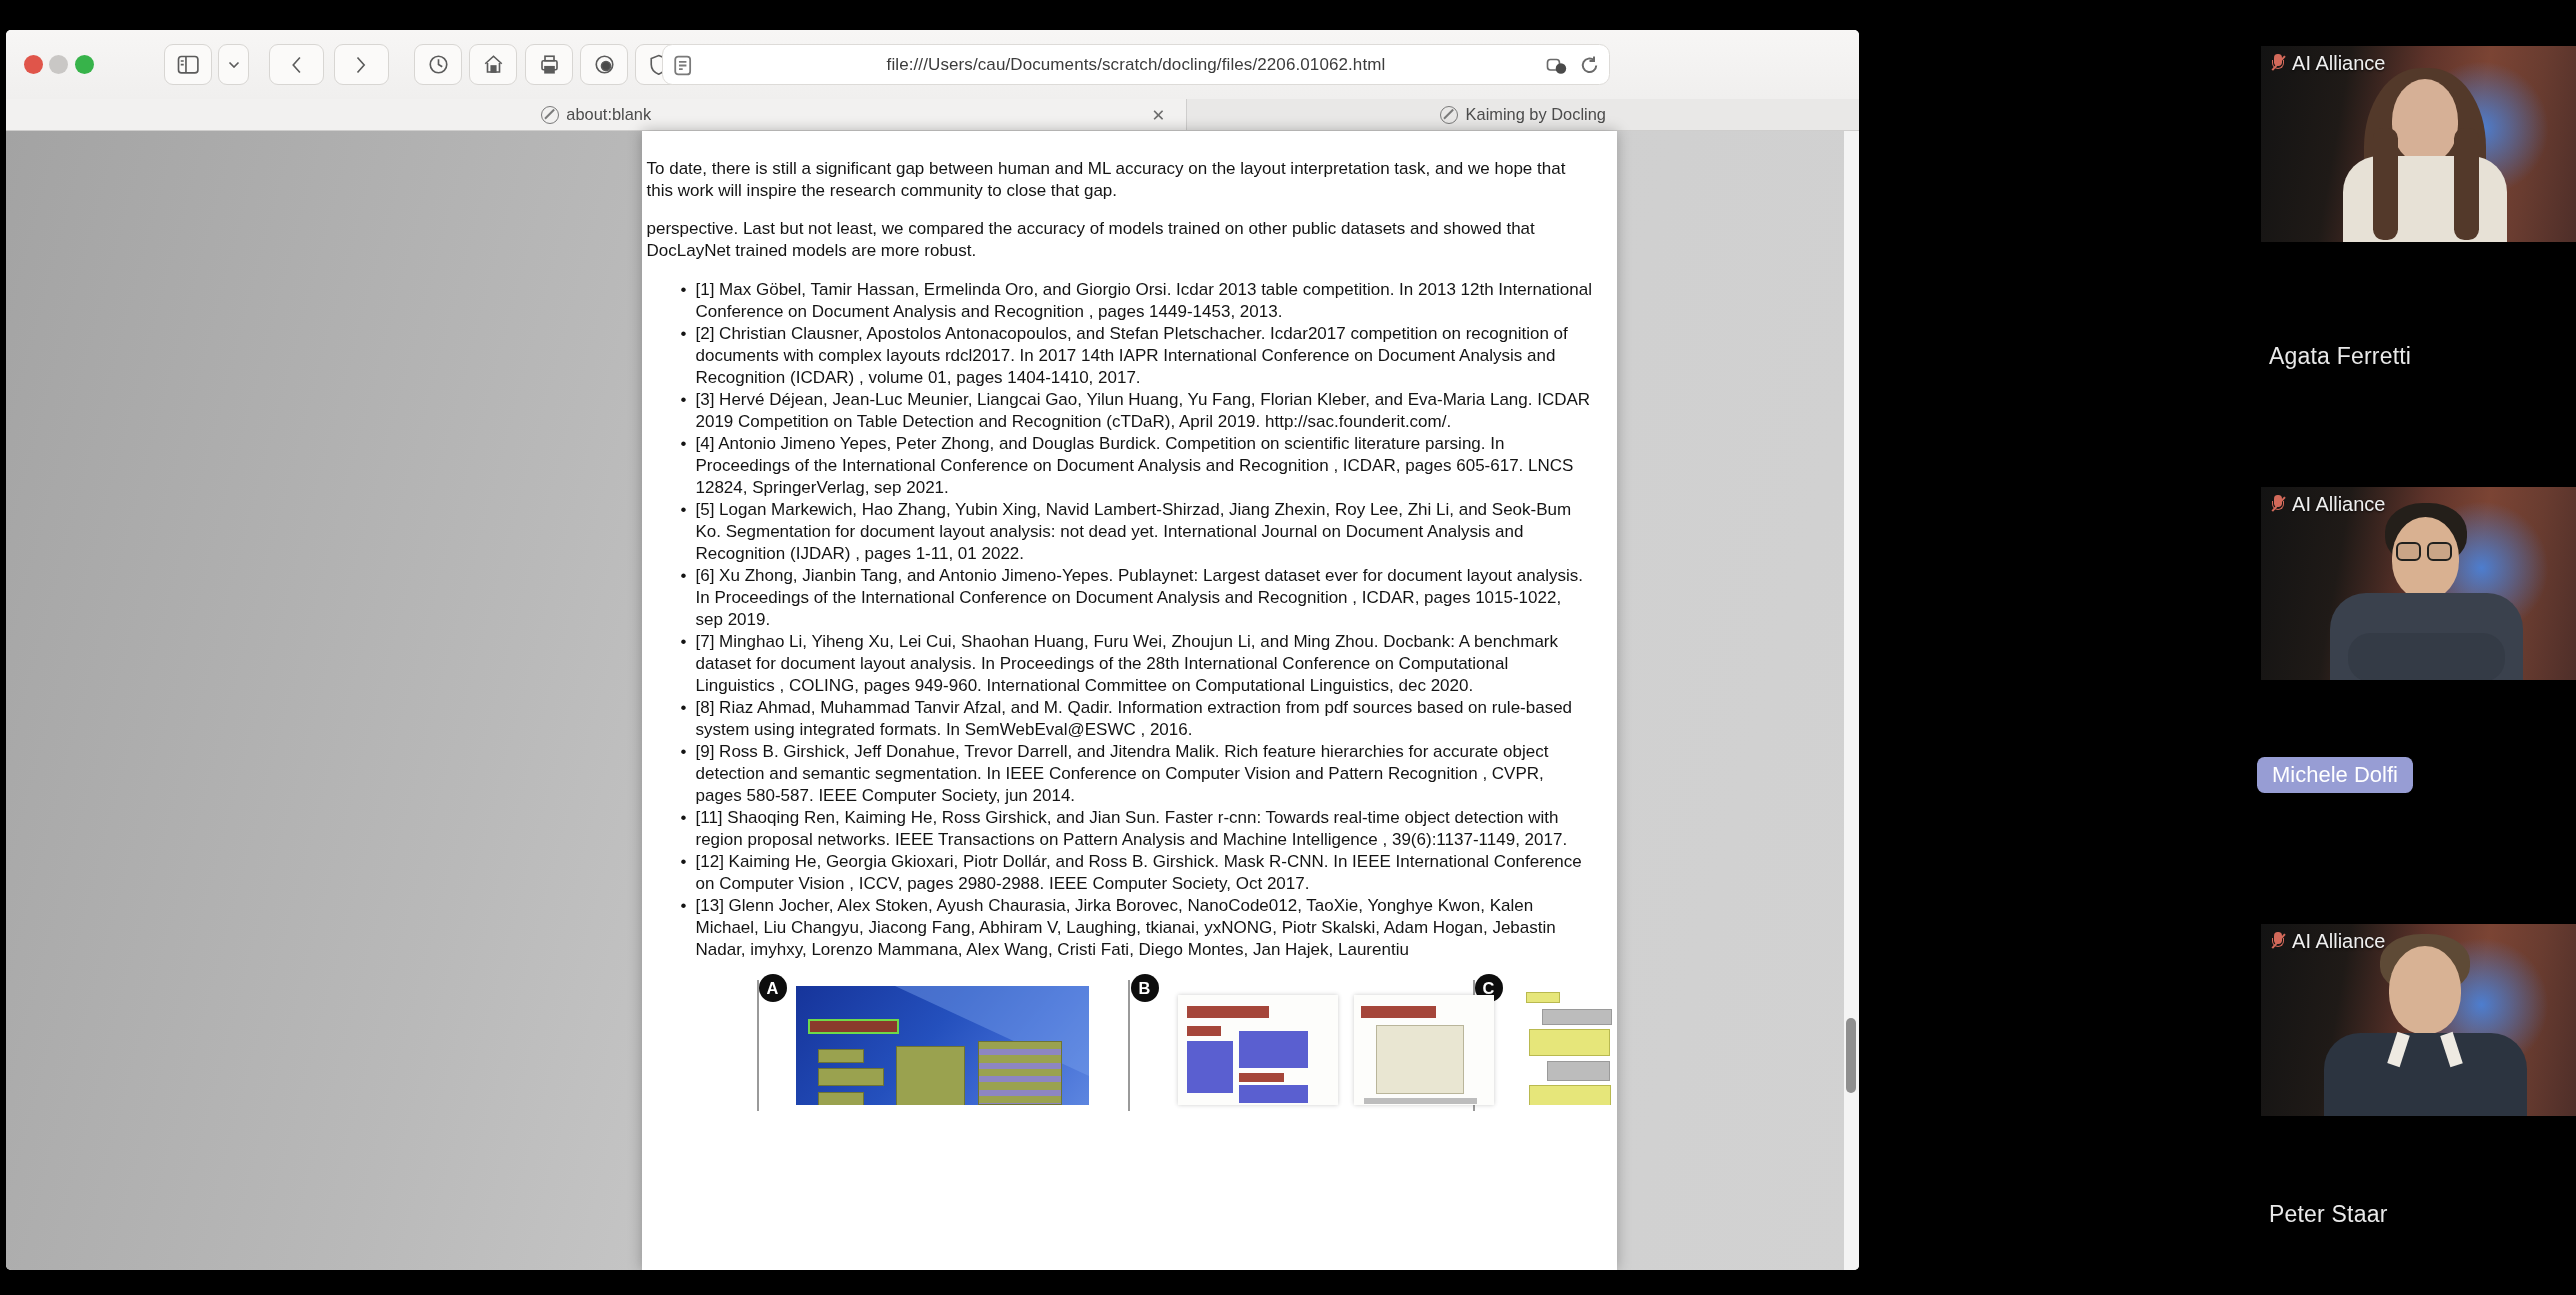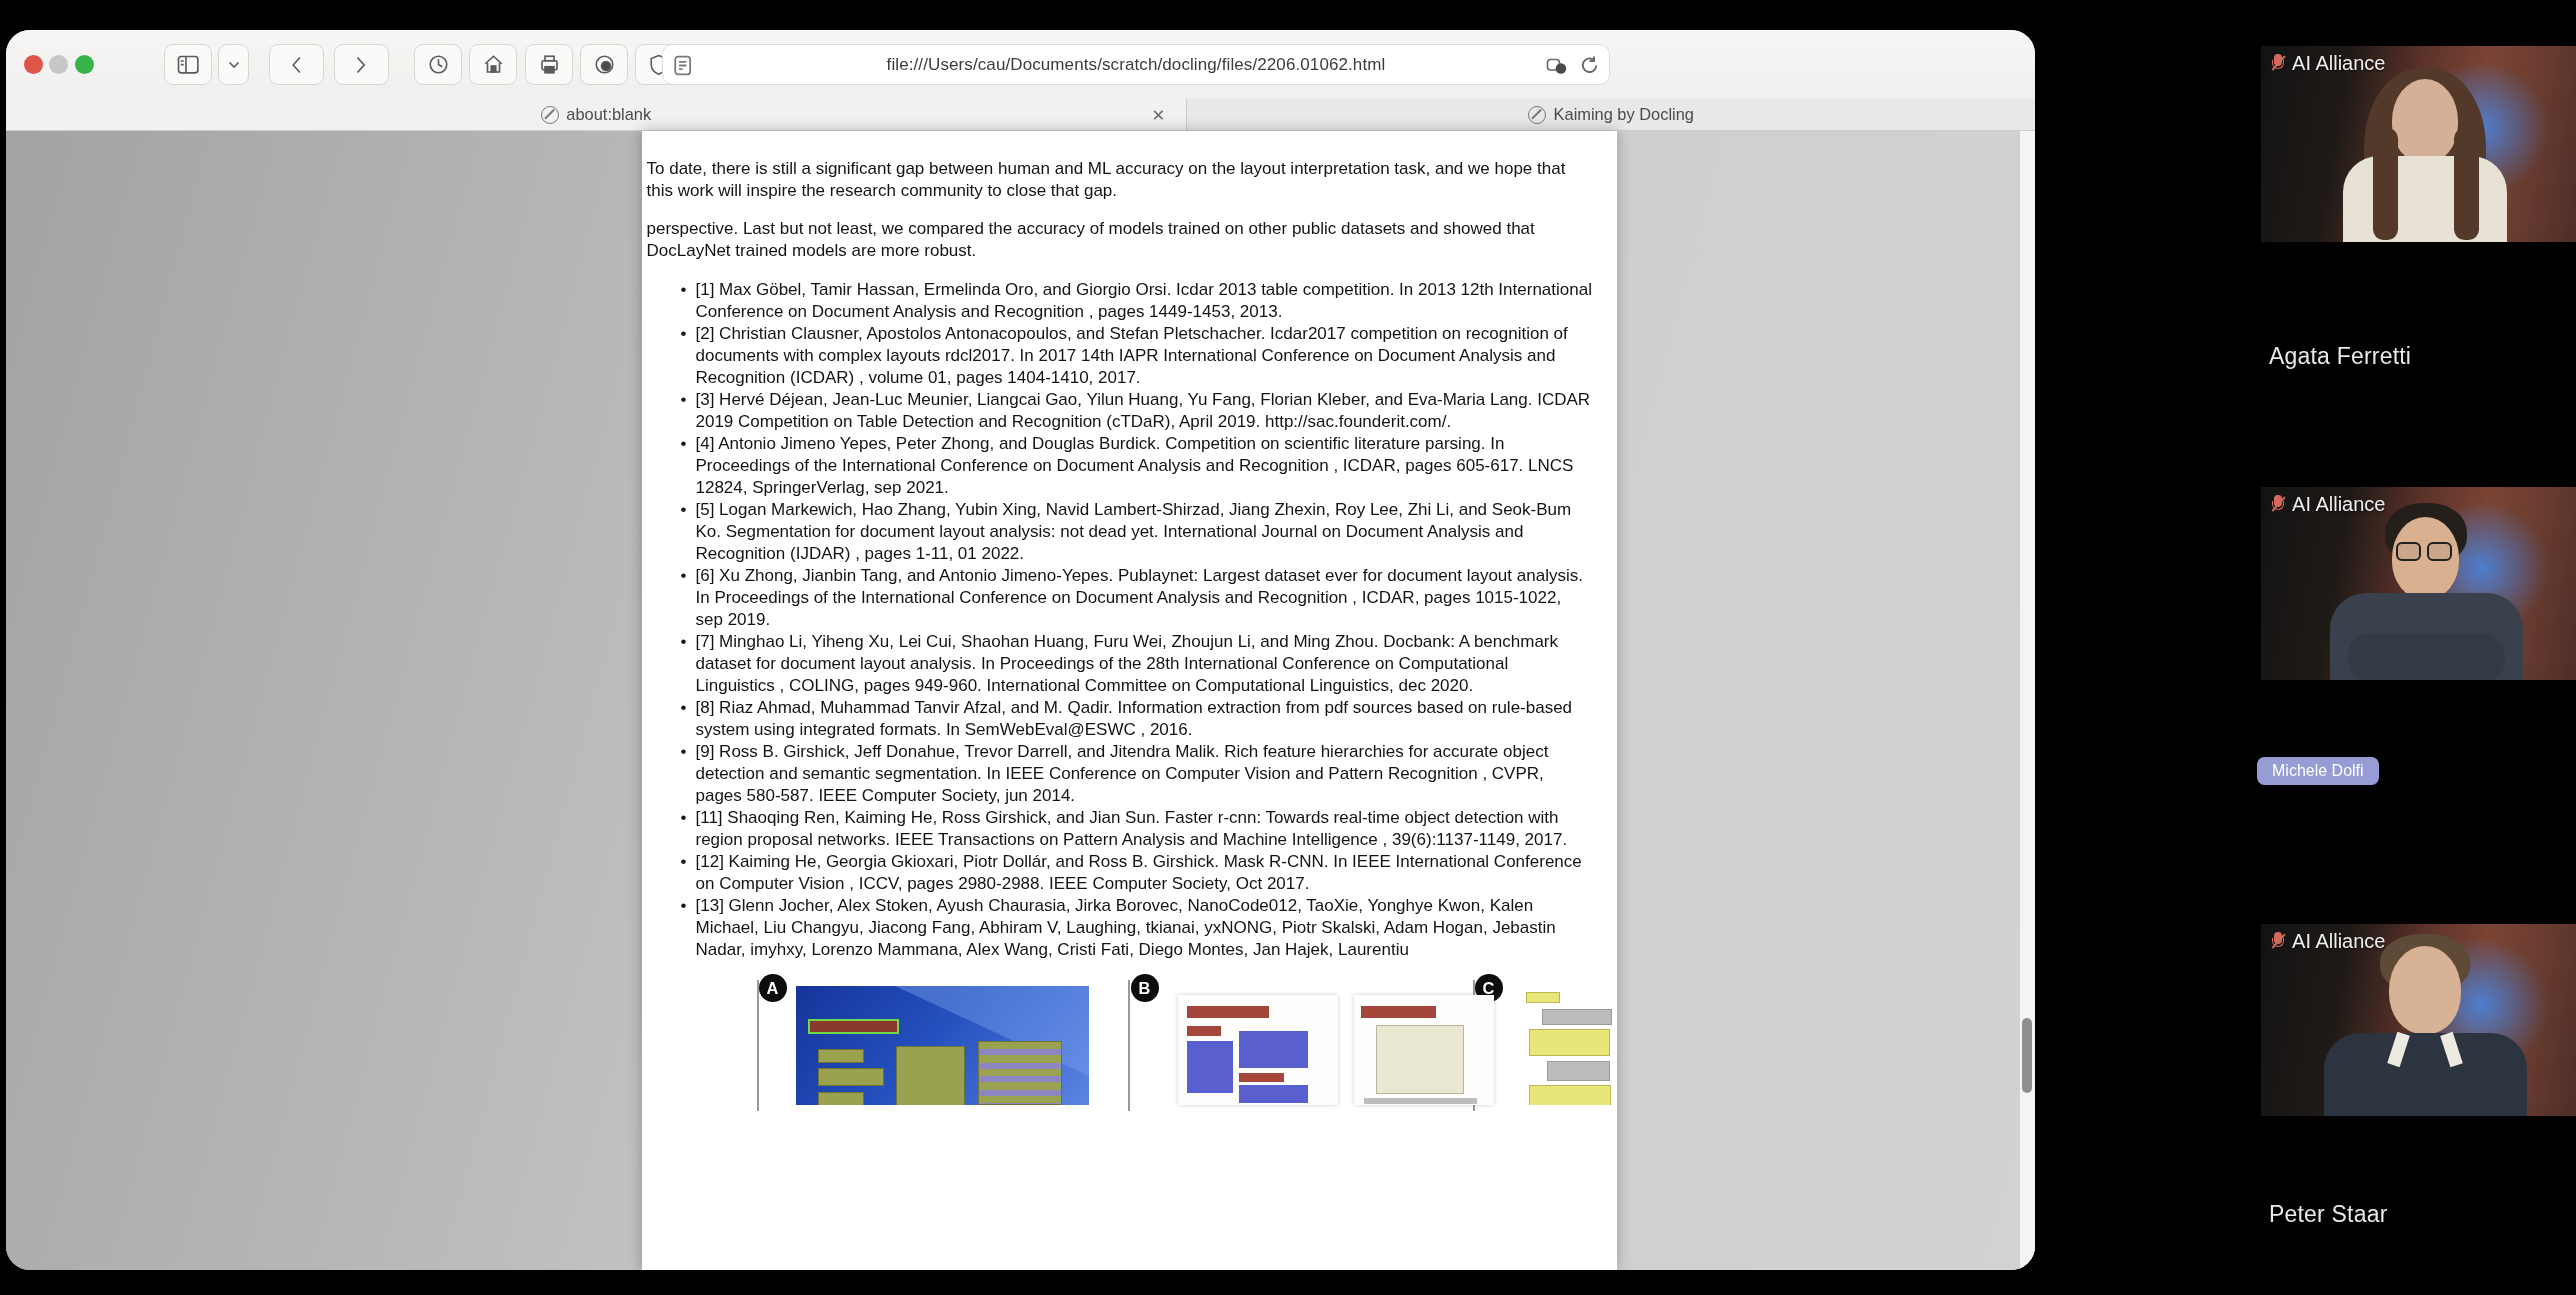--- a/index.html
+++ b/index.html
@@ -1,21 +1,21 @@
 <!DOCTYPE html>
 <html style="font-size:12px"><head>
 <meta charset="utf-8">
 <style>
   * { margin:0; padding:0; box-sizing:border-box; }
   html,body { width:2576px; height:1295px; background:#000; font-family:"Liberation Sans", sans-serif; overflow:hidden; }
   .stage { position:absolute; inset:0; background:#000; }
 
   
-  .browser-window { position:absolute; left:6px; top:30px; width:2029px; height:1240px;
-    border-radius:24px; background:#f5f5f3; overflow:hidden; box-shadow:0 0 0 0.7px rgba(0,0,0,.25); }
+  .browser-window { position:absolute; left:6px; top:30px; width:1853px; height:1240px;
+    border-radius:5px; background:#f5f5f3; overflow:hidden; box-shadow:0 0 0 0.7px rgba(0,0,0,.25); }
 
   .toolbar { position:absolute; left:0; top:0; width:100%; height:69px; background:linear-gradient(#f7f6f5,#f0efee); }
   .tl { position:absolute; top:24.6px; width:19.4px; height:19.4px; border-radius:50%; }
   .tl.close { left:18px;  background:#e0554a; }
   .tl.min   { left:43px;  background:#c9c7c5; }
   .tl.zoom  { left:69px;  background:#37b34a; }
 
   .tb-btn { position:absolute; top:14px; height:41px; border:1.5px solid #d8d6d3; border-radius:9px;
     background:#fbfaf9; display:flex; align-items:center; justify-content:center; color:#5b5b5b; }
   .tb-btn svg { stroke:#5b5b5b; fill:none; stroke-width:2.2; }
@@ -98,21 +98,21 @@
 
   .person { position:absolute; left:0; right:0; bottom:0; height:100%; }
   .hair  { position:absolute; border-radius:46%; }
   .face  { position:absolute; border-radius:50% 50% 46% 46%; background:#d6b096; }
   .body  { position:absolute; border-radius:36px 36px 0 0; }
   .glasses { position:absolute; display:flex; gap:6px; }
   .glasses span { width:25px; height:19.4px; border:2.2px solid #20201e; border-radius:6px; background:rgba(30,30,30,.08); }
   .collar { position:absolute; background:#eeeae2; }
 
   .name-plain { position:absolute; left:18px; color:#e9e9e9; font-size:23px; letter-spacing:0.2px; }
-  .name-tag { position:absolute; left:6px; color:#fff; font-size:16px; padding:5.2px 15px; border-radius:7.5px; }
+  .name-tag { position:absolute; left:6px; color:#fff; font-size:22px; padding:5.2px 15px; border-radius:7.5px; }
 </style>
 </head>
 <body>
 
 <div class="stage">
 
   <div class="browser-window">
 
     <div class="toolbar">
       <div class="tl close"></div>

